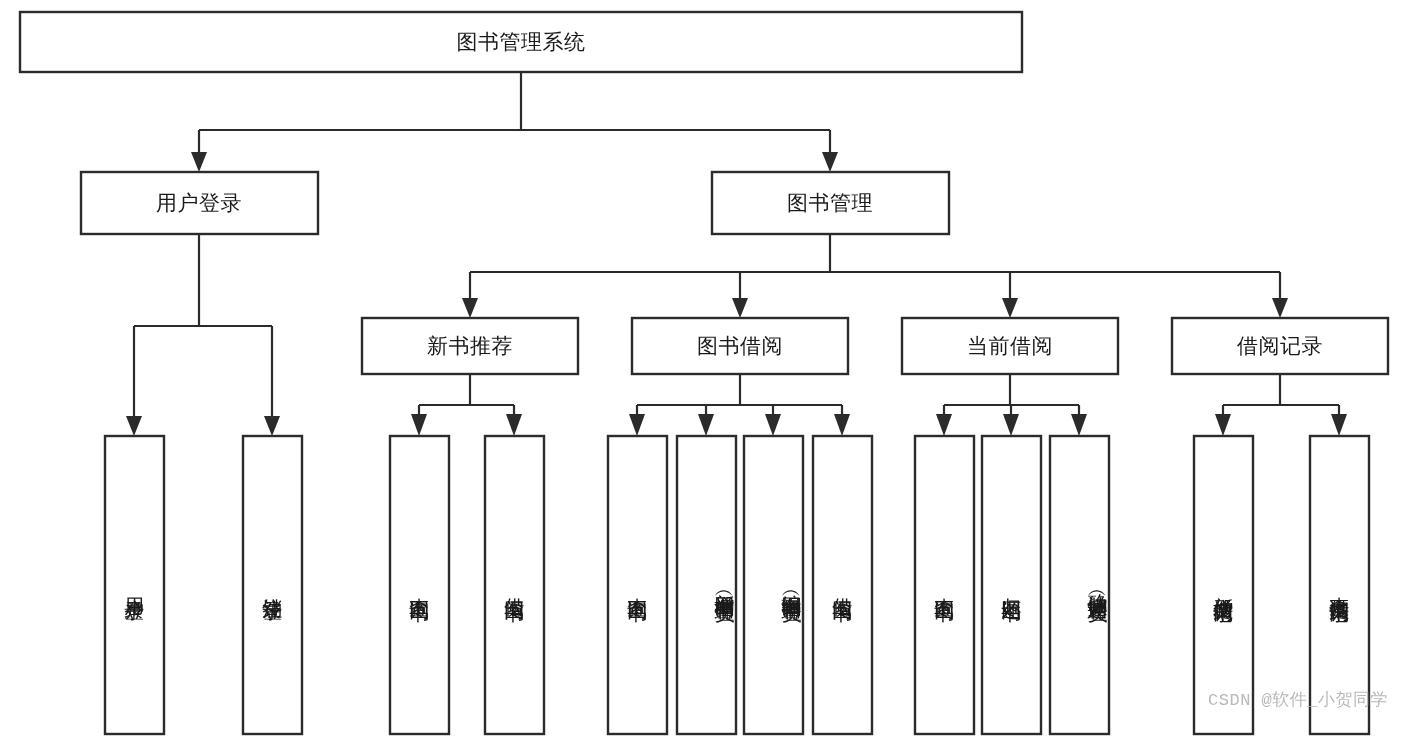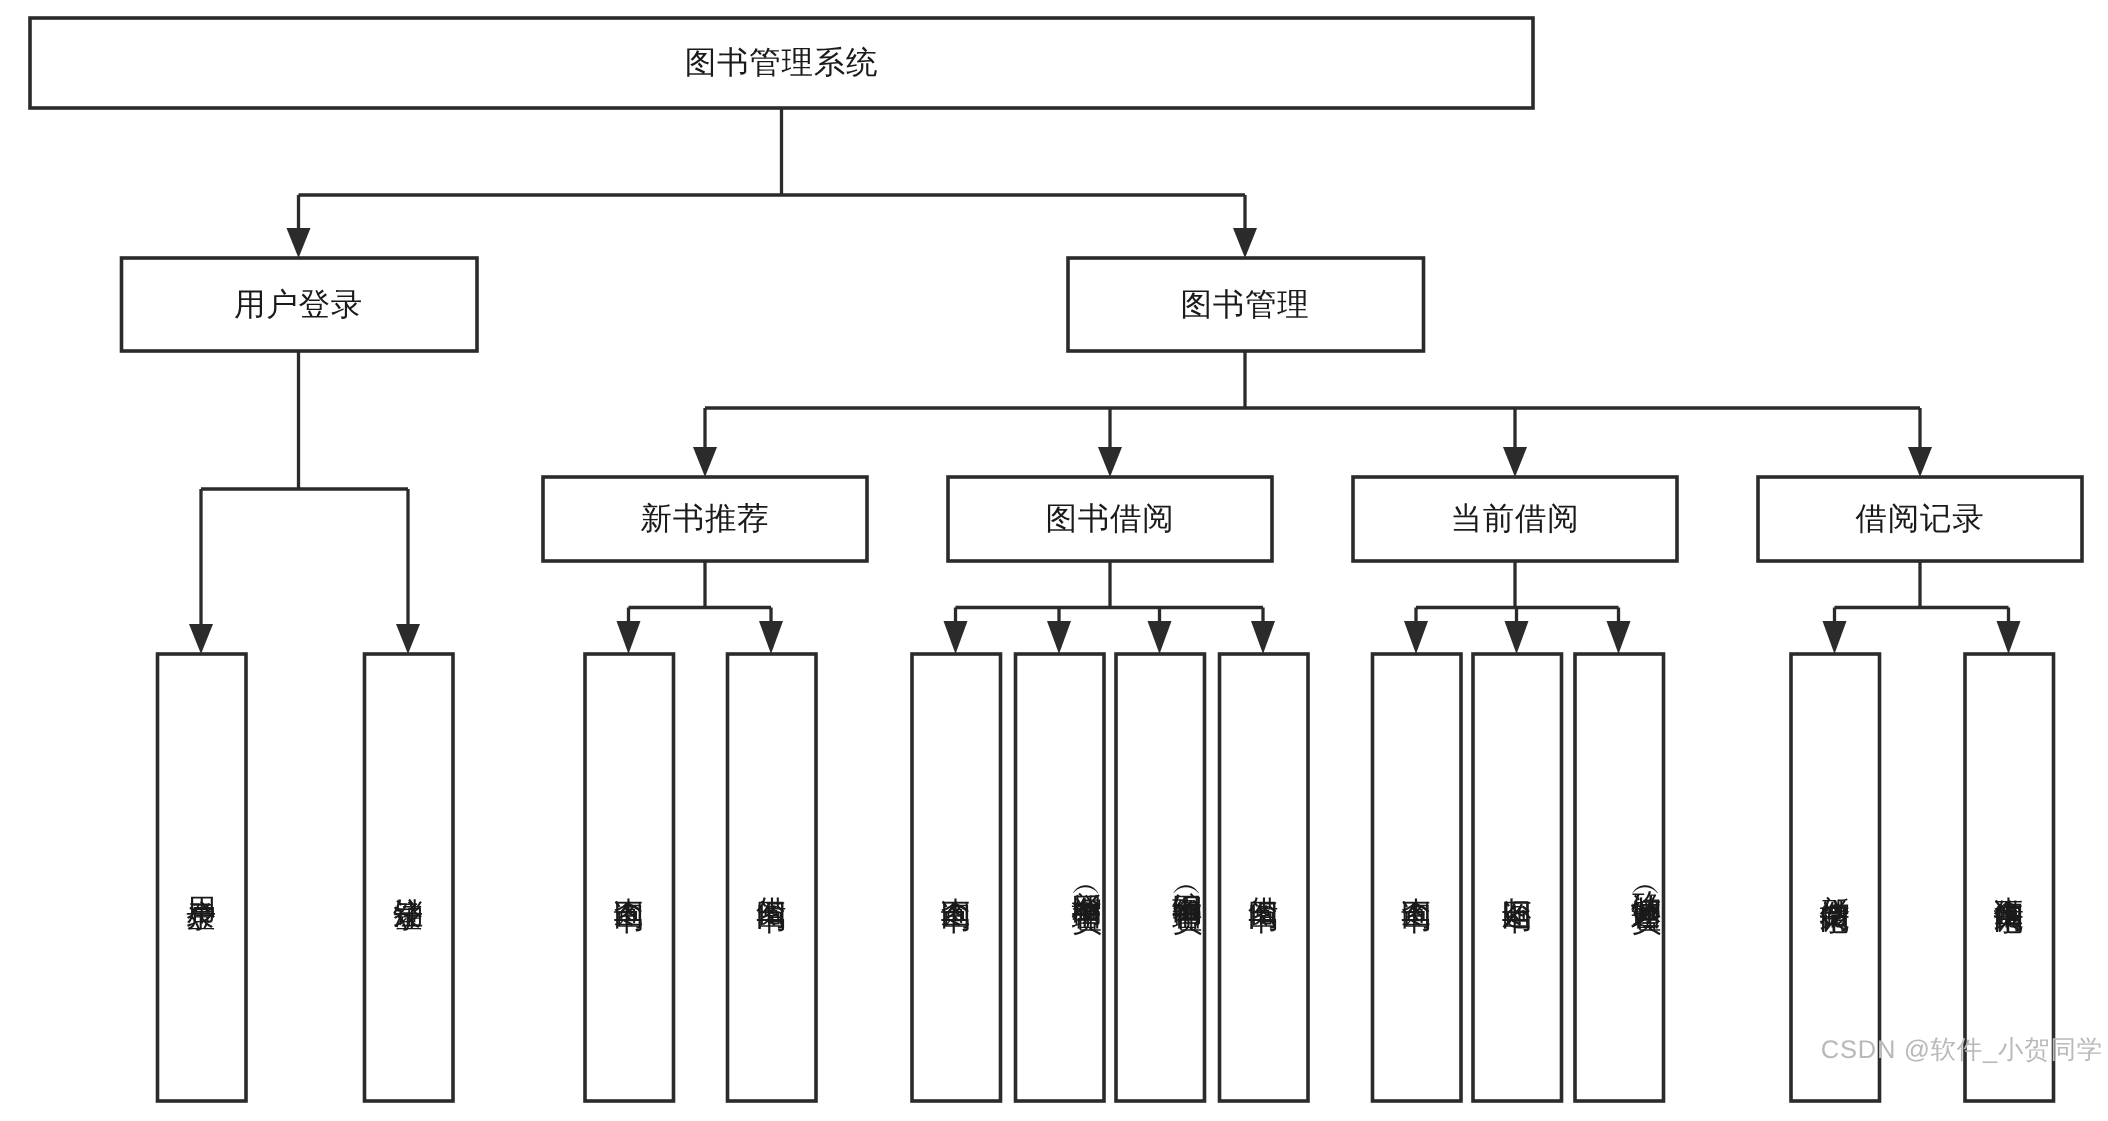--- a/index.html
+++ b/index.html
@@ -60,23 +60,23 @@
     letter-spacing: 1.5px;
     white-space: nowrap;
     display: flex;
     align-items: center;
     justify-content: center;
     pointer-events: none;
     user-select: none;
   }
   .watermark {
     position: absolute;
-    right: 3px;
+    right: 17px;
     bottom: 6px;
-    font-family: Liberation Sans, sans-serif;
+    font-family: Liberation Mono, monospace;
     font-size: 17px;
     color: #b9b9b9;
     white-space: nowrap;
     letter-spacing: 0.5px;
   }
 </style>
 </head>
 <body>
 
 <div id="diagram-root">

